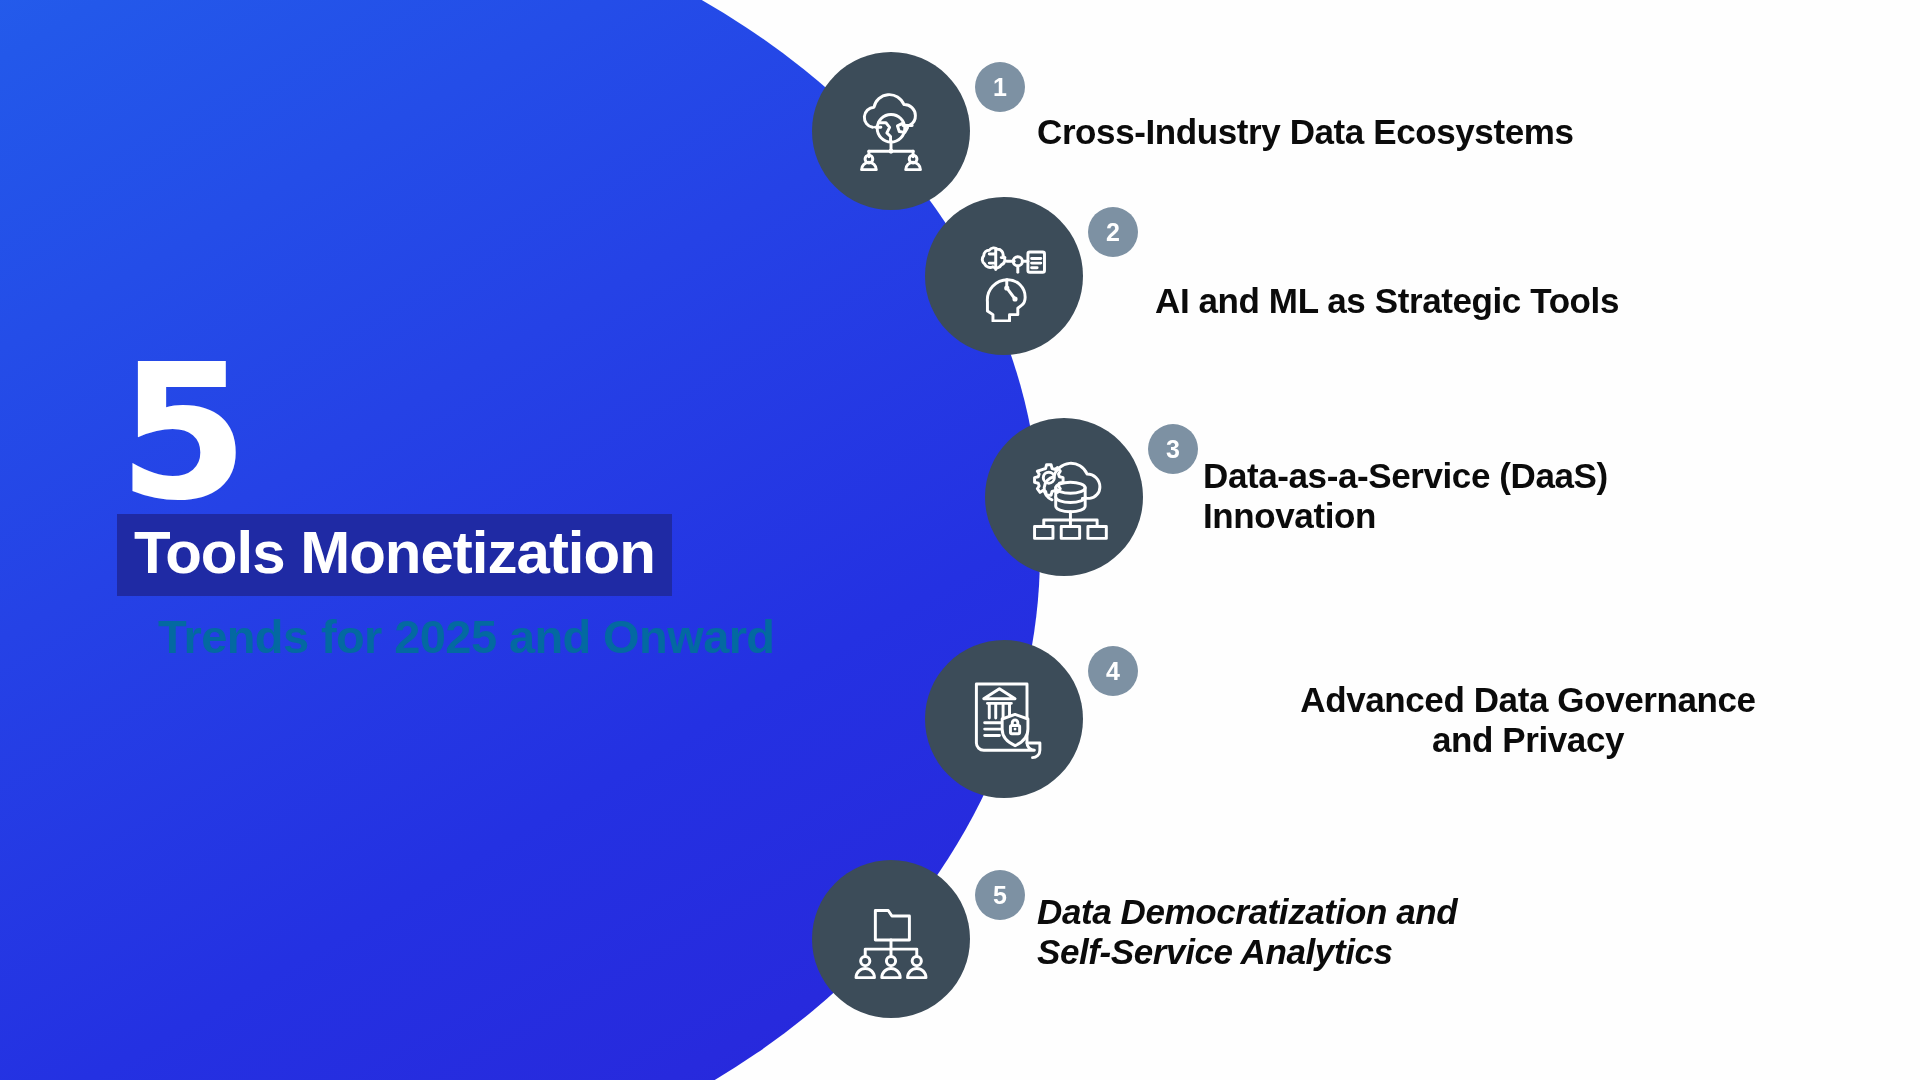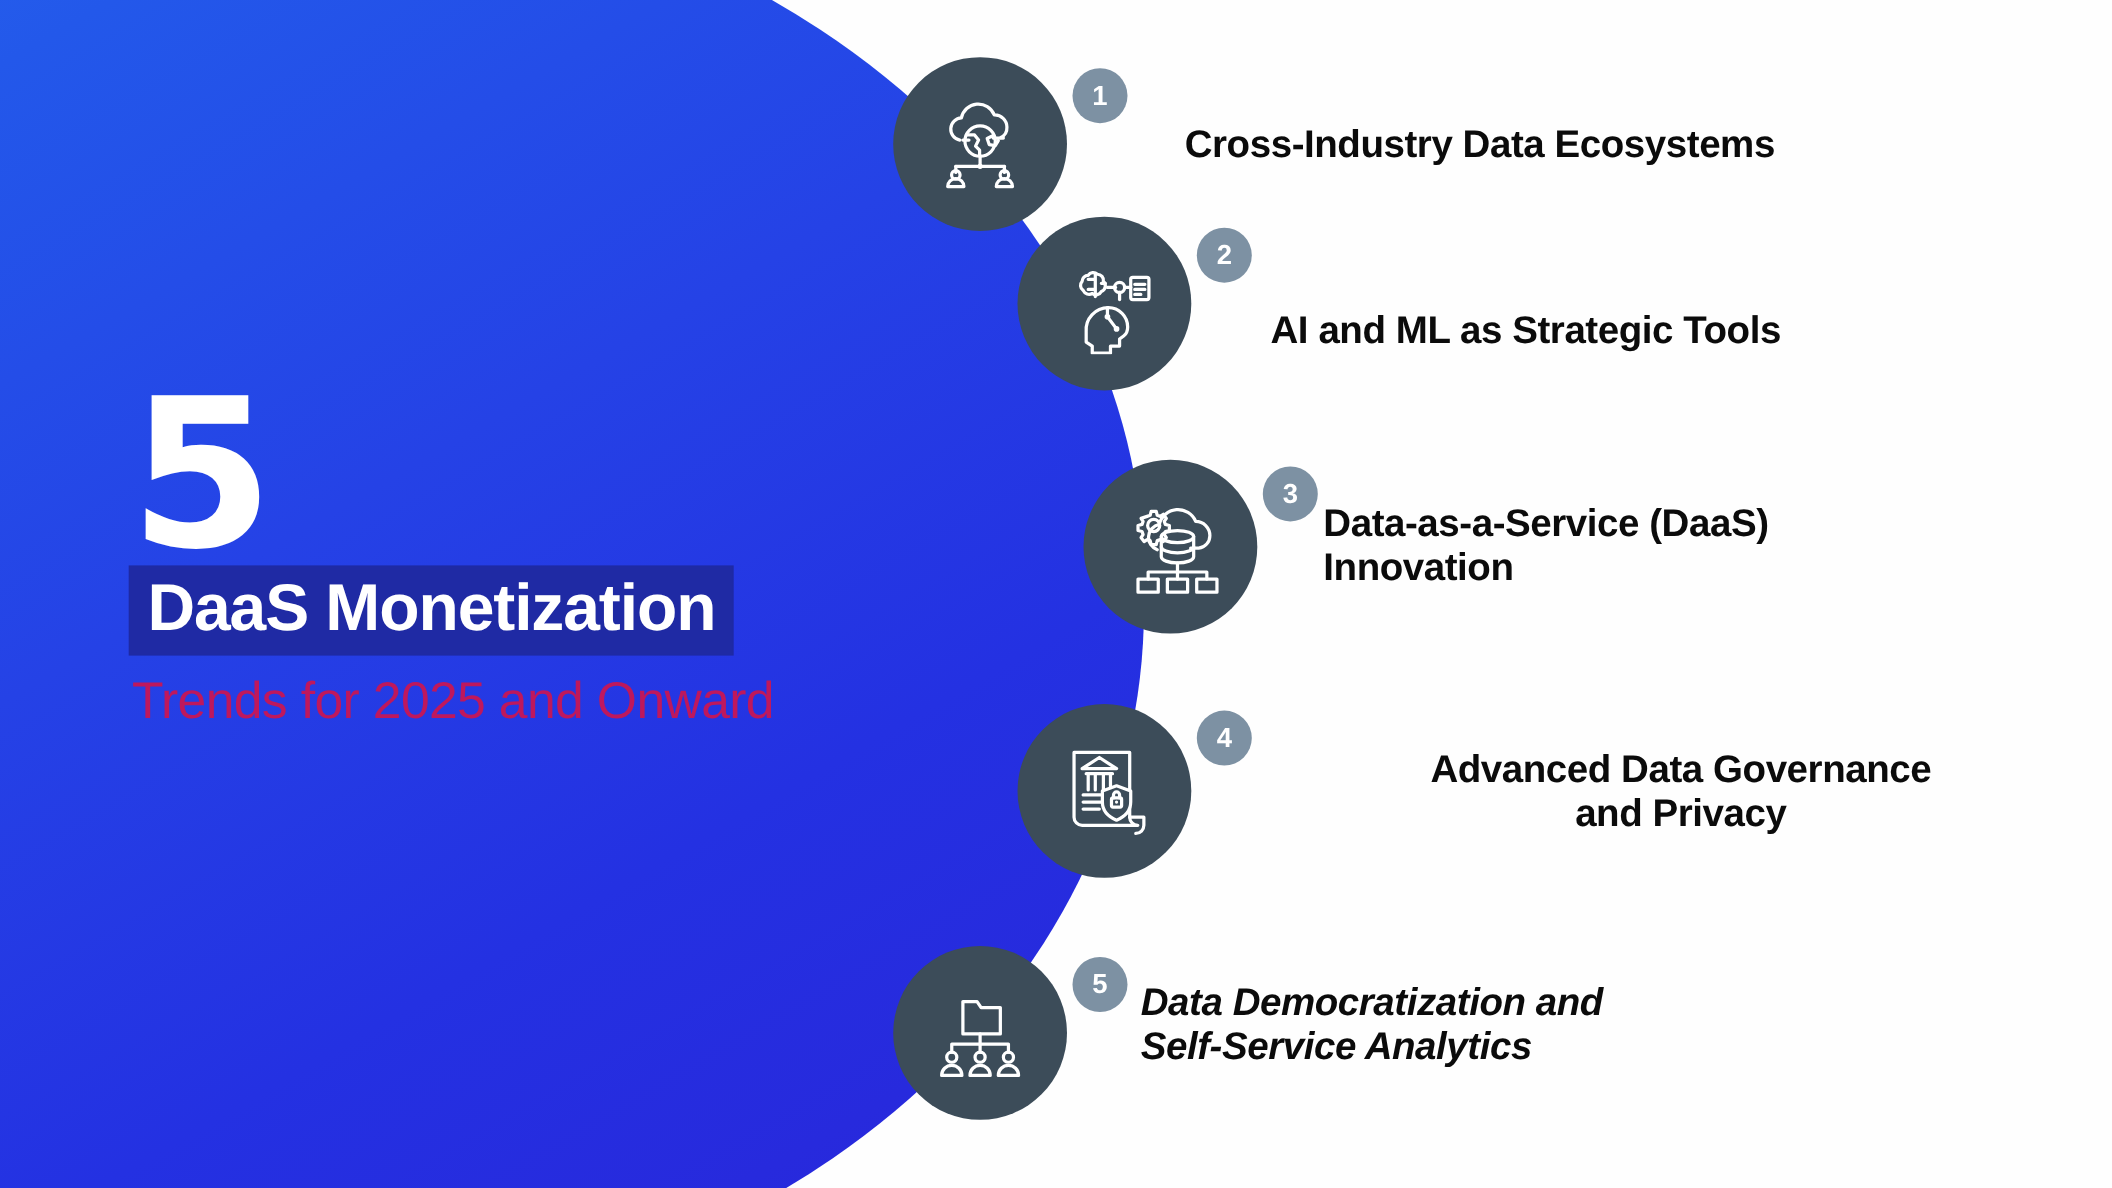--- a/index.html
+++ b/index.html
@@ -38,22 +38,22 @@
   }
   .hl-row{margin-top:6px;}
   .hl{
     display:inline-block;background:#1f2aa4;
     padding:6px 16px 10px 16px;
     font-size:60px;font-weight:bold;color:#ffffff;letter-spacing:-1px;
     line-height:1.06;white-space:nowrap;
     box-shadow:0 0 0 1px #1f2aa4;
   }
   .sub{
-    margin-top:14px;font-size:47px;font-weight:normal;color:#be185d;
-    letter-spacing:-.6px;white-space:nowrap;padding-left:2px;
+    margin-top:14px;font-size:47px;font-weight:bold;color:#0369a1;
+    letter-spacing:-.6px;white-space:nowrap;padding-left:2px;margin-left:38px;
   }
 
   
   .item{position:absolute;}
   .circle{
     position:absolute;left:0;top:0;
     border-radius:50%;
     background:#3c4c59;
     display:flex;align-items:center;justify-content:center;
   }
@@ -77,21 +77,21 @@
 <div id="stage">
 
   <div class="blob-sq"></div>
   <div class="blob"></div>
 
   <div class="title-wrap">
     <div class="line1">
       <span class="big5">5</span>
     </div>
     <div class="hl-row">
-      <span class="hl">DaaS Monetization</span>
+      <span class="hl">Tools Monetization</span>
     </div>
     <div class="sub">Trends for 2025 and Onward</div>
   </div>
 
   <div class="item" style="left:812px;top:52px;">
     <div class="circle" style="width:158px;height:158px;">
       <svg class="ic" width="92" height="92" viewBox="0 0 100 100" fill="none" stroke="#ffffff" stroke-width="3.2" stroke-linecap="round" stroke-linejoin="round">
         <path d="M30 46 a11 11 0 0 1 1.5 -21.8 a17 17 0 0 1 32.5 -3 a12 12 0 0 1 12.5 12 a11 11 0 0 1 -6 10.3"></path>
         <path d="M33 46 h6 M63 44 h10"></path>
         <circle cx="50" cy="47" r="15"></circle>
@@ -100,21 +100,21 @@
         <path d="M26 72 h48"></path>
         <path d="M26 72 v6 M74 72 v6"></path>
         <circle cx="50" cy="72" r="2.6" fill="#ffffff" stroke="none"></circle>
         <circle cx="26" cy="80.5" r="4.2"></circle>
         <path d="M18 92 a8 8 0 0 1 16 0 z"></path>
         <circle cx="74" cy="80.5" r="4.2"></circle>
         <path d="M66 92 a8 8 0 0 1 16 0 z"></path>
       </svg>
     </div>
     <div class="badge" style="left:163px;top:10px;">1</div>
-    <div class="label" style="left:225px;top:60px;width:760px;margin-left:40px;">Cross-Industry Data Ecosystems</div>
+    <div class="label" style="left:225px;top:60px;width:760px;">Cross-Industry Data Ecosystems</div>
   </div>
 
   <div class="item" style="left:925px;top:197px;">
     <div class="circle" style="width:158px;height:158px;">
       <svg class="ic" width="92" height="92" viewBox="0 0 100 100" fill="none" stroke="#ffffff" stroke-width="3.2" stroke-linecap="round" stroke-linejoin="round">
         <path d="M28 28 a6 6 0 0 1 6 -6 a6 6 0 0 1 9 -1 a6 6 0 0 1 6 7 a6 6 0 0 1 -2 10 a6 6 0 0 1 -9 2 a6.5 6.5 0 0 1 -9 -3 a6 6 0 0 1 -1 -9 z"></path>
         <path d="M41 21 v22 M34 26 h5 M34 36 h5 M47 30 h4"></path>
         <path d="M53 34 h8"></path>
         <circle cx="65" cy="34" r="5"></circle>
         <path d="M70 34 h6"></path>

